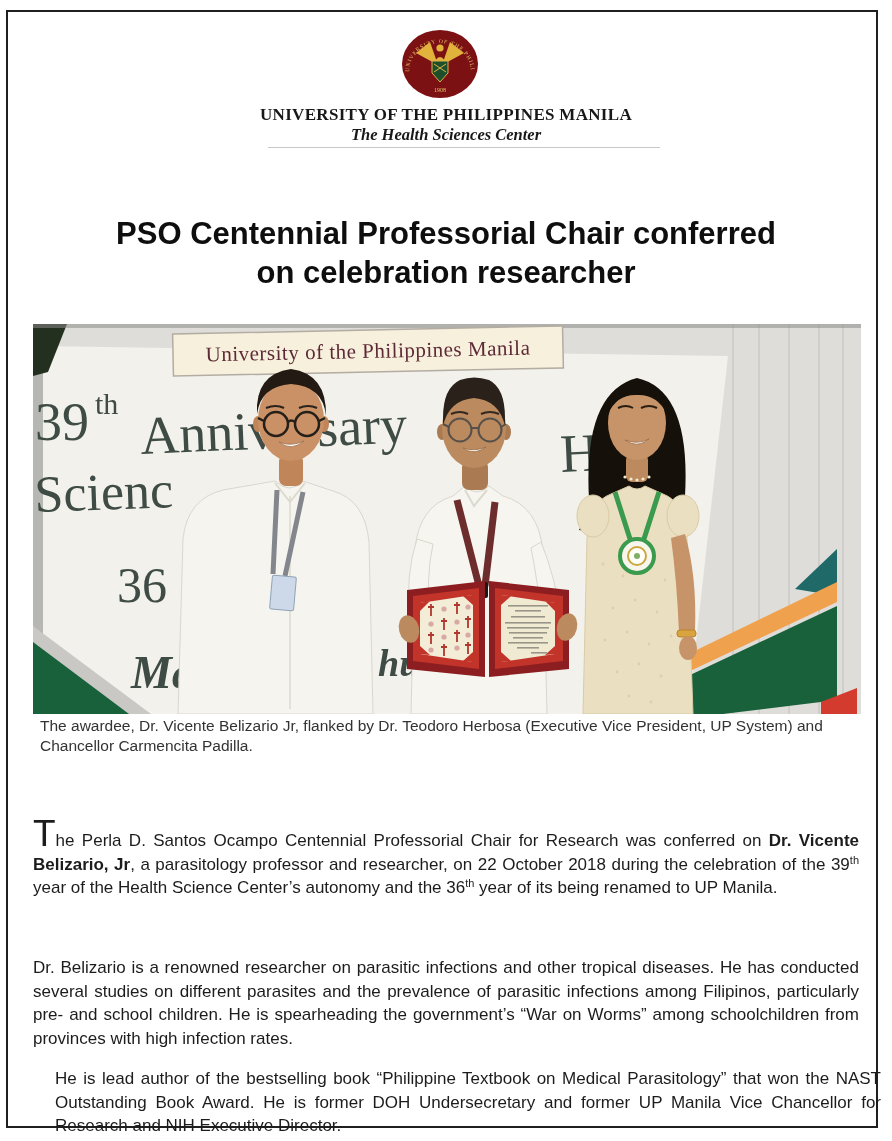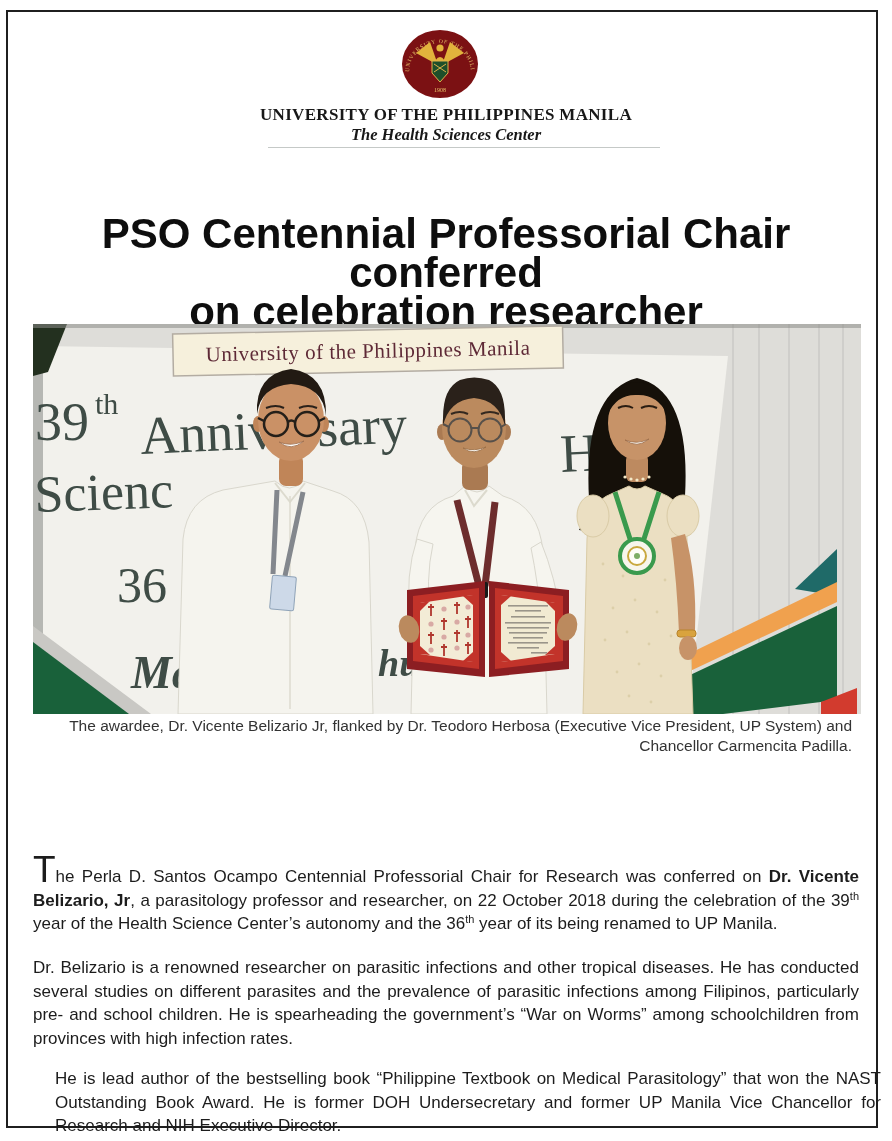--- a/index.html
+++ b/index.html
@@ -7,26 +7,26 @@
        font-family:"Liberation Sans",sans-serif;color:#1c1c1c;}
   .frame{position:absolute;left:6px;top:10px;width:868px;height:1114px;
          border:2px solid #1f1f1f;}
   .abs{position:absolute;}
   .center{left:0;width:892px;text-align:center;}
   .univ{top:105px;font-family:"Liberation Serif",serif;font-weight:bold;
         font-size:17px;letter-spacing:.3px;color:#181818;}
   .sub{top:125px;font-family:"Liberation Serif",serif;font-weight:bold;
        font-style:italic;font-size:16.5px;color:#181818;}
   .rule{left:268px;top:147px;width:392px;height:1px;background:#c5c9c7;}
-  .headline{top:214px;font-weight:bold;font-size:42px;line-height:39px;color:#0e0e0e;}
+  .headline{top:214px;font-weight:bold;font-size:31px;line-height:39px;color:#0e0e0e;}
   .photo-wrap{left:33px;top:324px;width:828px;height:390px;}
   .caption{left:40px;top:716px;width:812px;font-size:15.5px;line-height:19.5px;
-           text-align:right;color:#333;}
+           text-align:left;color:#333;}
   .para{left:33px;width:826px;font-size:17px;line-height:23.5px;text-align:justify;}
-  .p1{top:848px;} .p2{top:939px;} .p3{top:1050px;margin-left:22px;}
+  .p1{top:812px;} .p2{top:939px;} .p3{top:1050px;margin-left:22px;}
   .dropcap{font-size:37px;line-height:0;}
   .bold{font-weight:bold;}
   sup.sp{font-size:11px;line-height:0;vertical-align:6px;}
   svg text{user-select:none;}
 </style>
 </head>
 <body>
 
 <div class="frame abs"></div>
 

